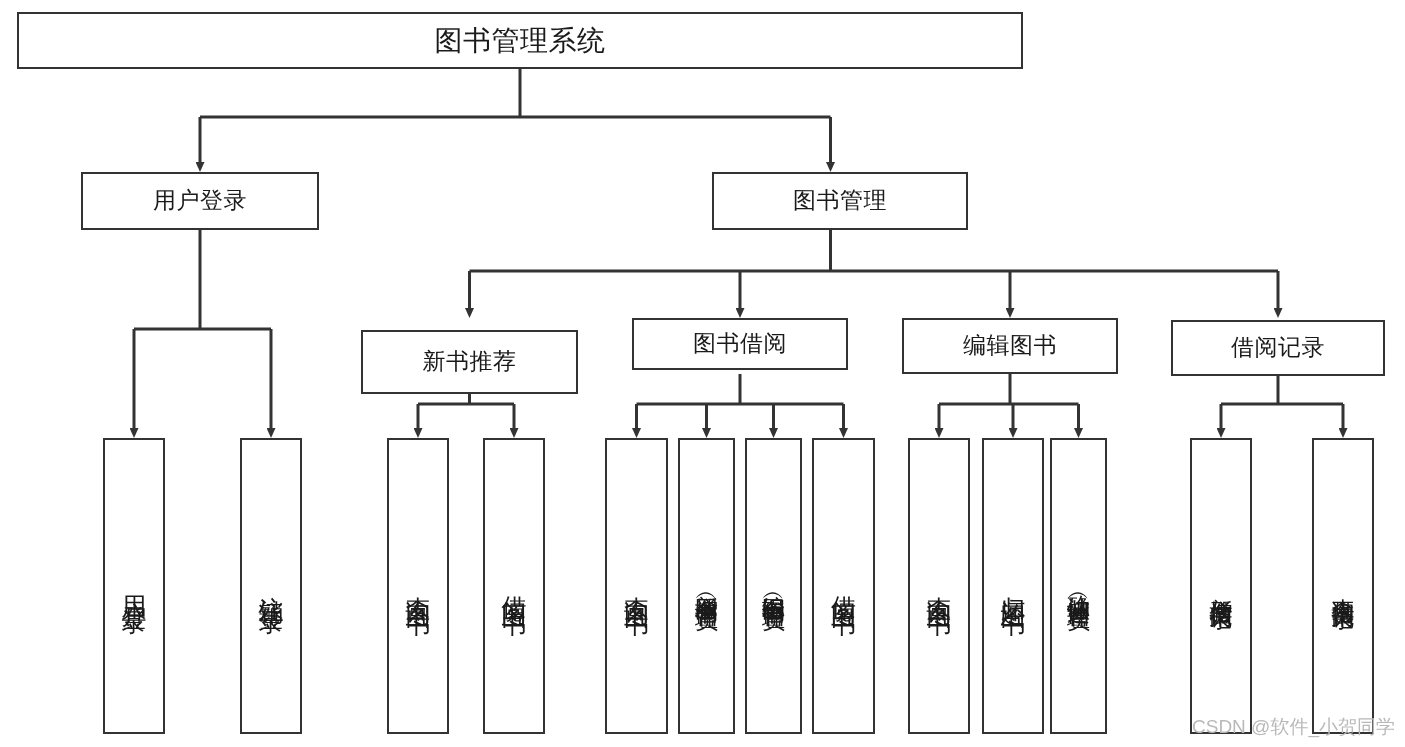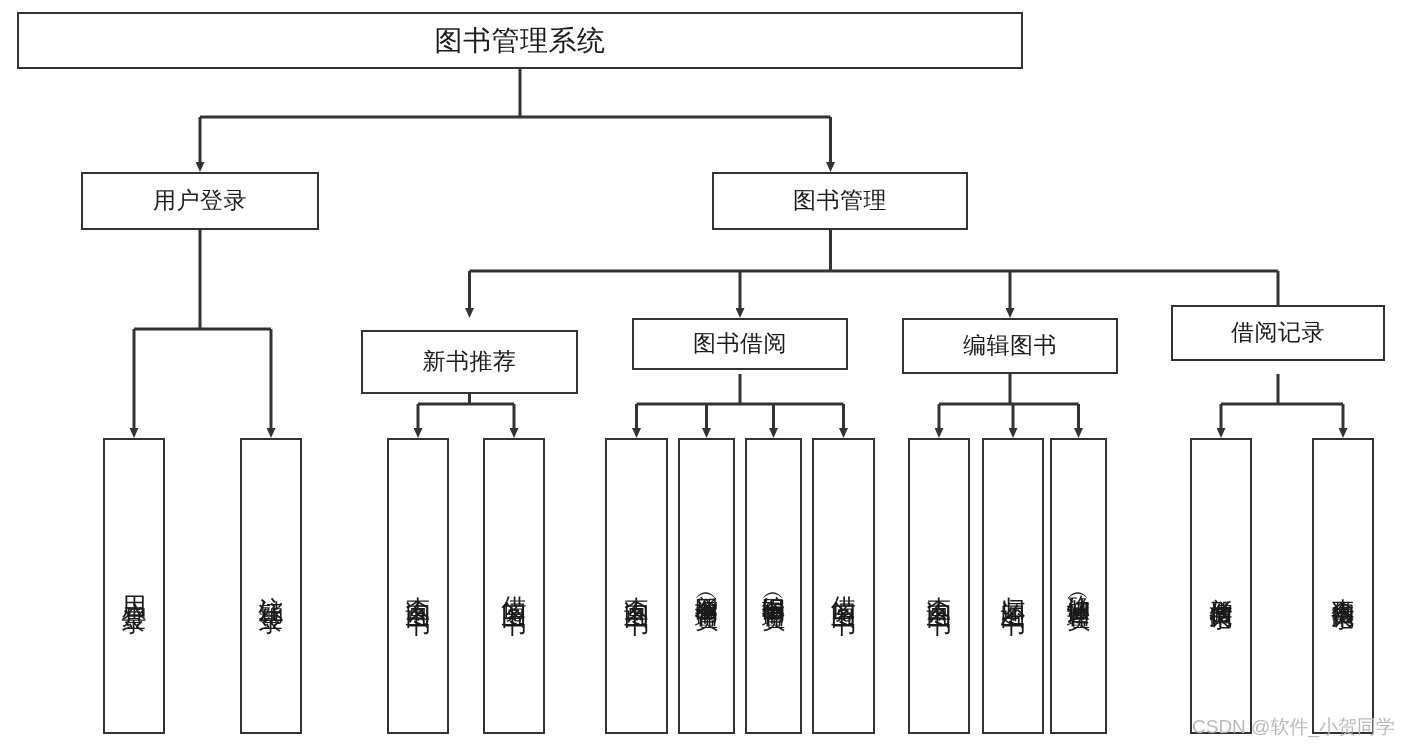--- a/index.html
+++ b/index.html
@@ -133,21 +133,21 @@
       </div>
       <div class="node horiz lvl2" style="left: 361px; top: 330px; width: 217px; height: 64px;">
         <span class="label">新书推荐</span>
       </div>
       <div class="node horiz lvl2" style="left: 632px; top: 318px; width: 216px; height: 52px;">
         <span class="label">图书借阅</span>
       </div>
       <div class="node horiz lvl2" style="left: 902px; top: 318px; width: 216px; height: 56px;">
         <span class="label">编辑图书</span>
       </div>
-      <div class="node horiz lvl2" style="left: 1171px; top: 305px; width: 214px; height: 56px;">
+      <div class="node horiz lvl2" style="left: 1171px; top: 320px; width: 214px; height: 56px;">
         <span class="label">借阅记录</span>
       </div>
       <div class="node vert leaf" style="left: 103px; top: 438px; width: 62px; height: 296px;">
         <span class="label">用户登录</span>
       </div>
       <div class="node vert leaf" style="left: 240px; top: 438px; width: 62px; height: 296px;">
         <span class="label">注销登录</span>
       </div>
       <div class="node vert leaf" style="left: 387px; top: 438px; width: 62px; height: 296px;">
         <span class="label">查询图书</span>

